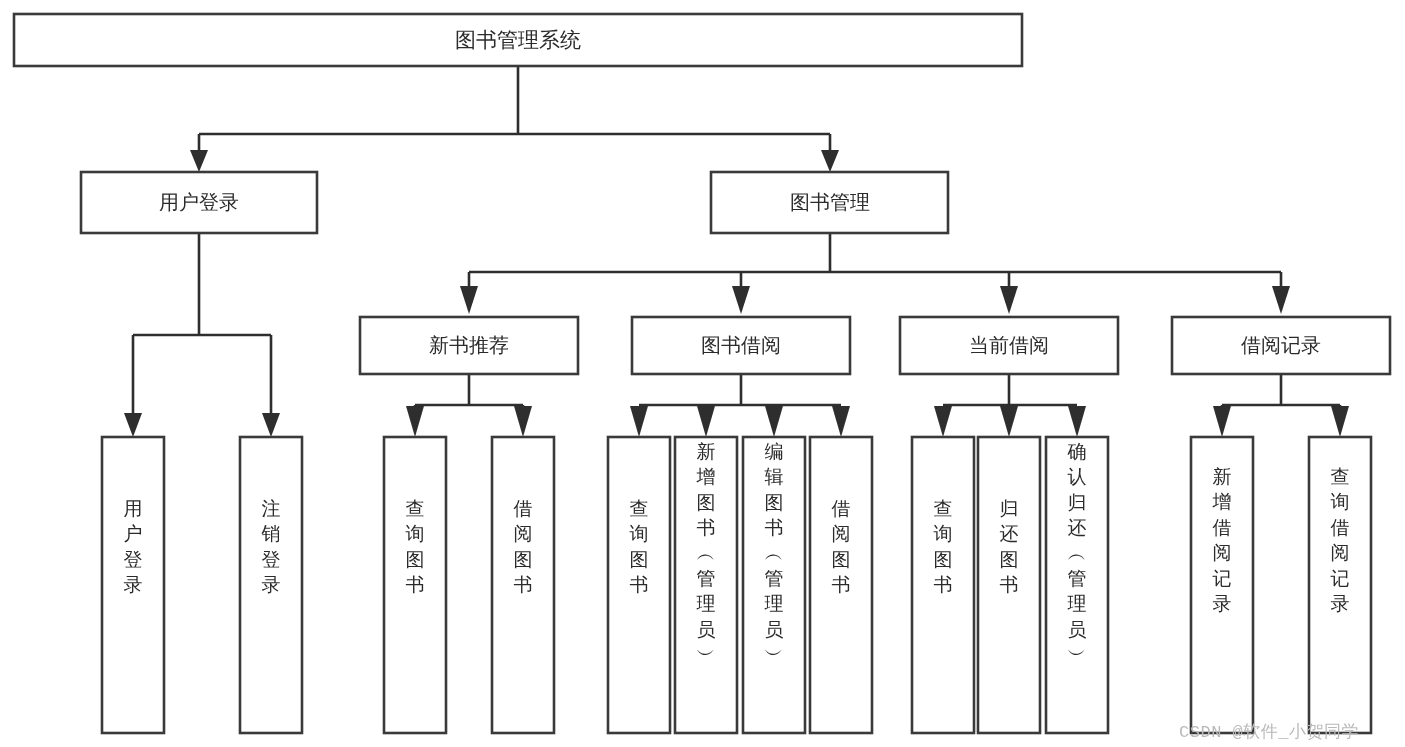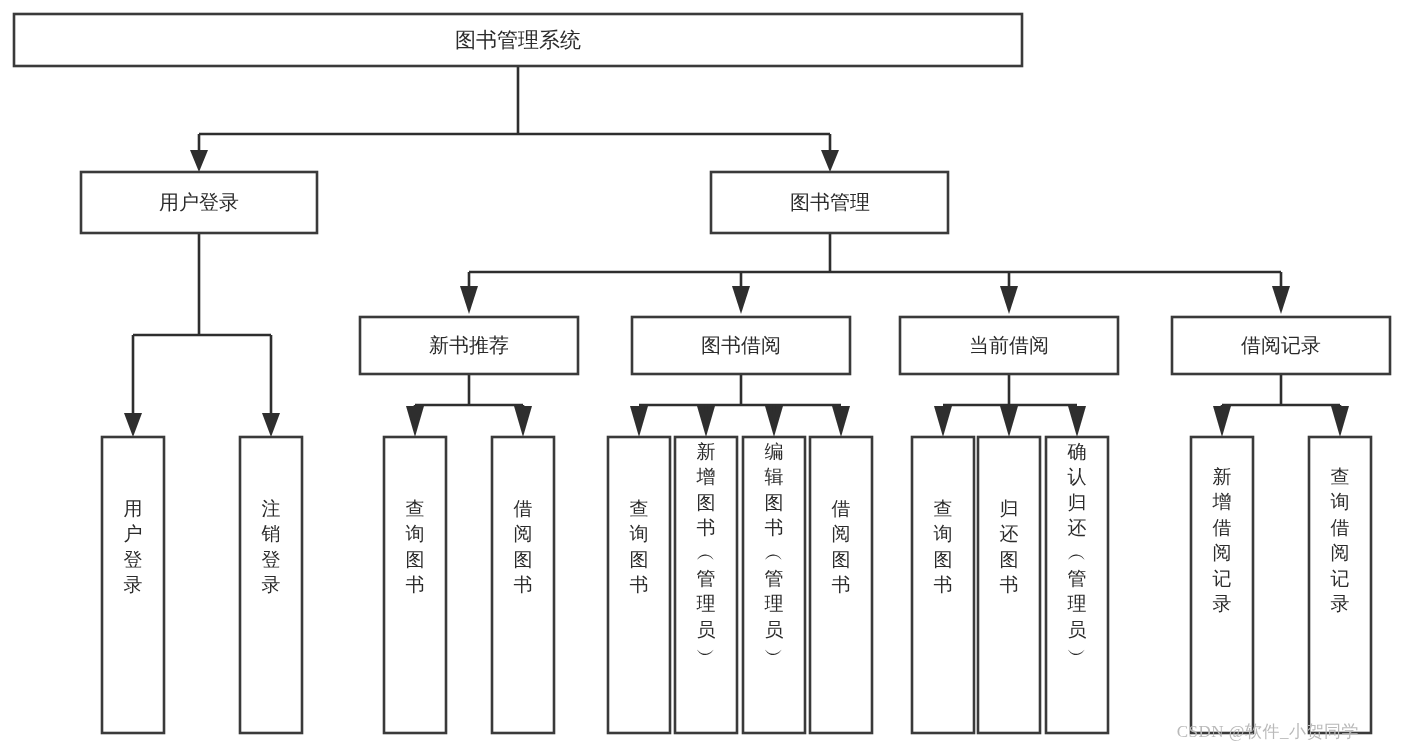--- a/index.html
+++ b/index.html
@@ -52,21 +52,21 @@
     fill: none;
   }
   .arrow-head {
     fill: #2e2e2e;
     stroke: none;
   }
   .watermark {
     position: absolute;
     right: 8px;
     bottom: 4px;
-    font-family: Liberation Serif, serif;
+    font-family: Liberation Mono, monospace;
     font-size: 17px;
     color: #b9b9b9;
     letter-spacing: 0.5px;
     white-space: nowrap;
     pointer-events: none;
   }
 </style>
 </head>
 <body>
 

